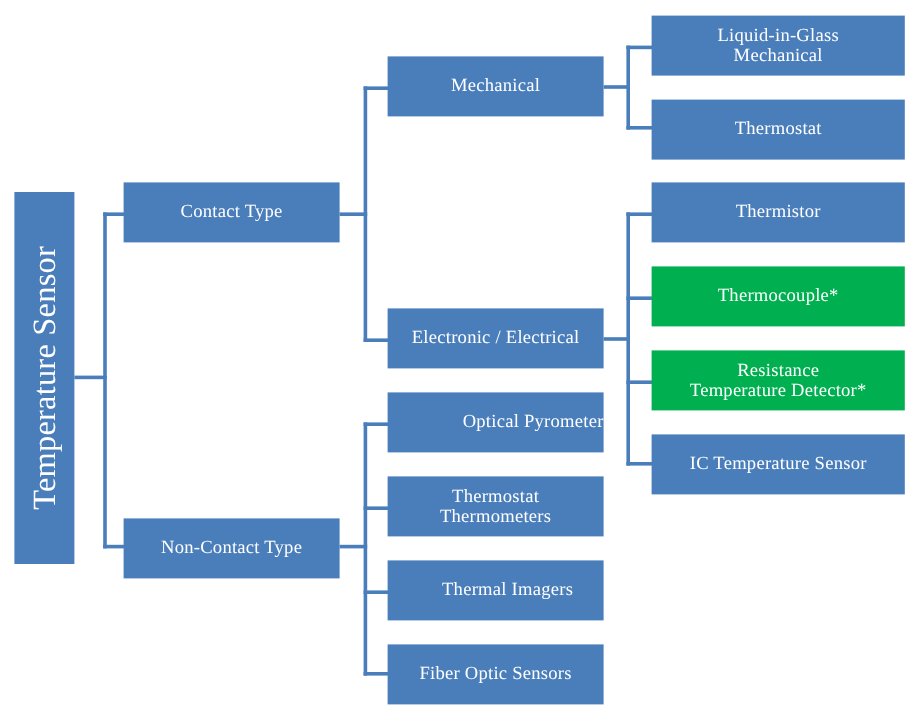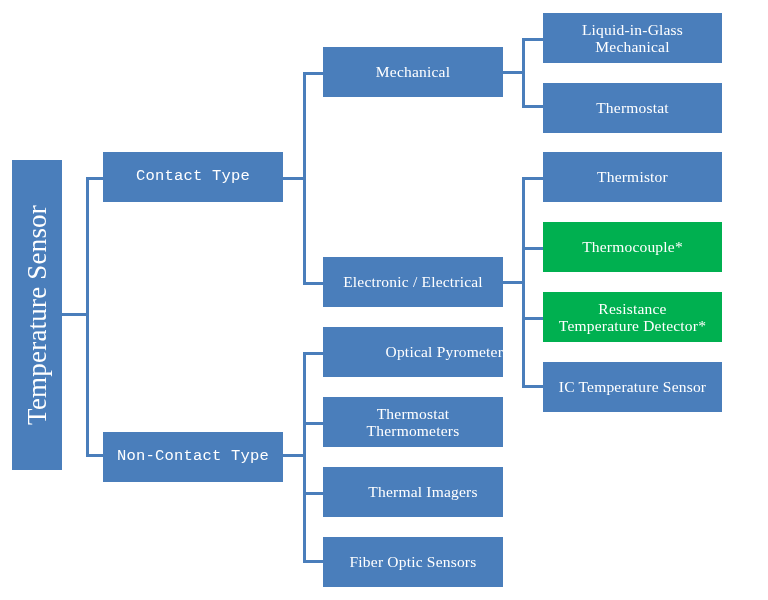--- a/index.html
+++ b/index.html
@@ -41,23 +41,23 @@
     font-size: 27px;
     background: #4a7ebb;
   }
   #root-node .vtext {
     writing-mode: vertical-rl;
     transform: rotate(180deg);
     white-space: nowrap;
     display: block;
   }
 
-  .lvl1 { left: 103px; width: 180px; height: 50px; font-size: 15.5px; font-family: Liberation Mono, monospace; }
+  .lvl1 { left: 103px; width: 180px; height: 50px; font-size: 15.5px; }
   .lvl2 { left: 323px; width: 180px; height: 50px; font-size: 15.5px; }
-  .lvl3 { left: 543px; width: 179px; height: 50px; font-size: 15.5px; }
+  .lvl3 { left: 543px; width: 211px; height: 50px; font-size: 15.5px; }
 
   
   .conn {
     position: absolute;
     background: #4a7ebb;
   }
   .conn.h { height: 3px; }
   .conn.v { width: 3px; }
 </style>
 </head>

